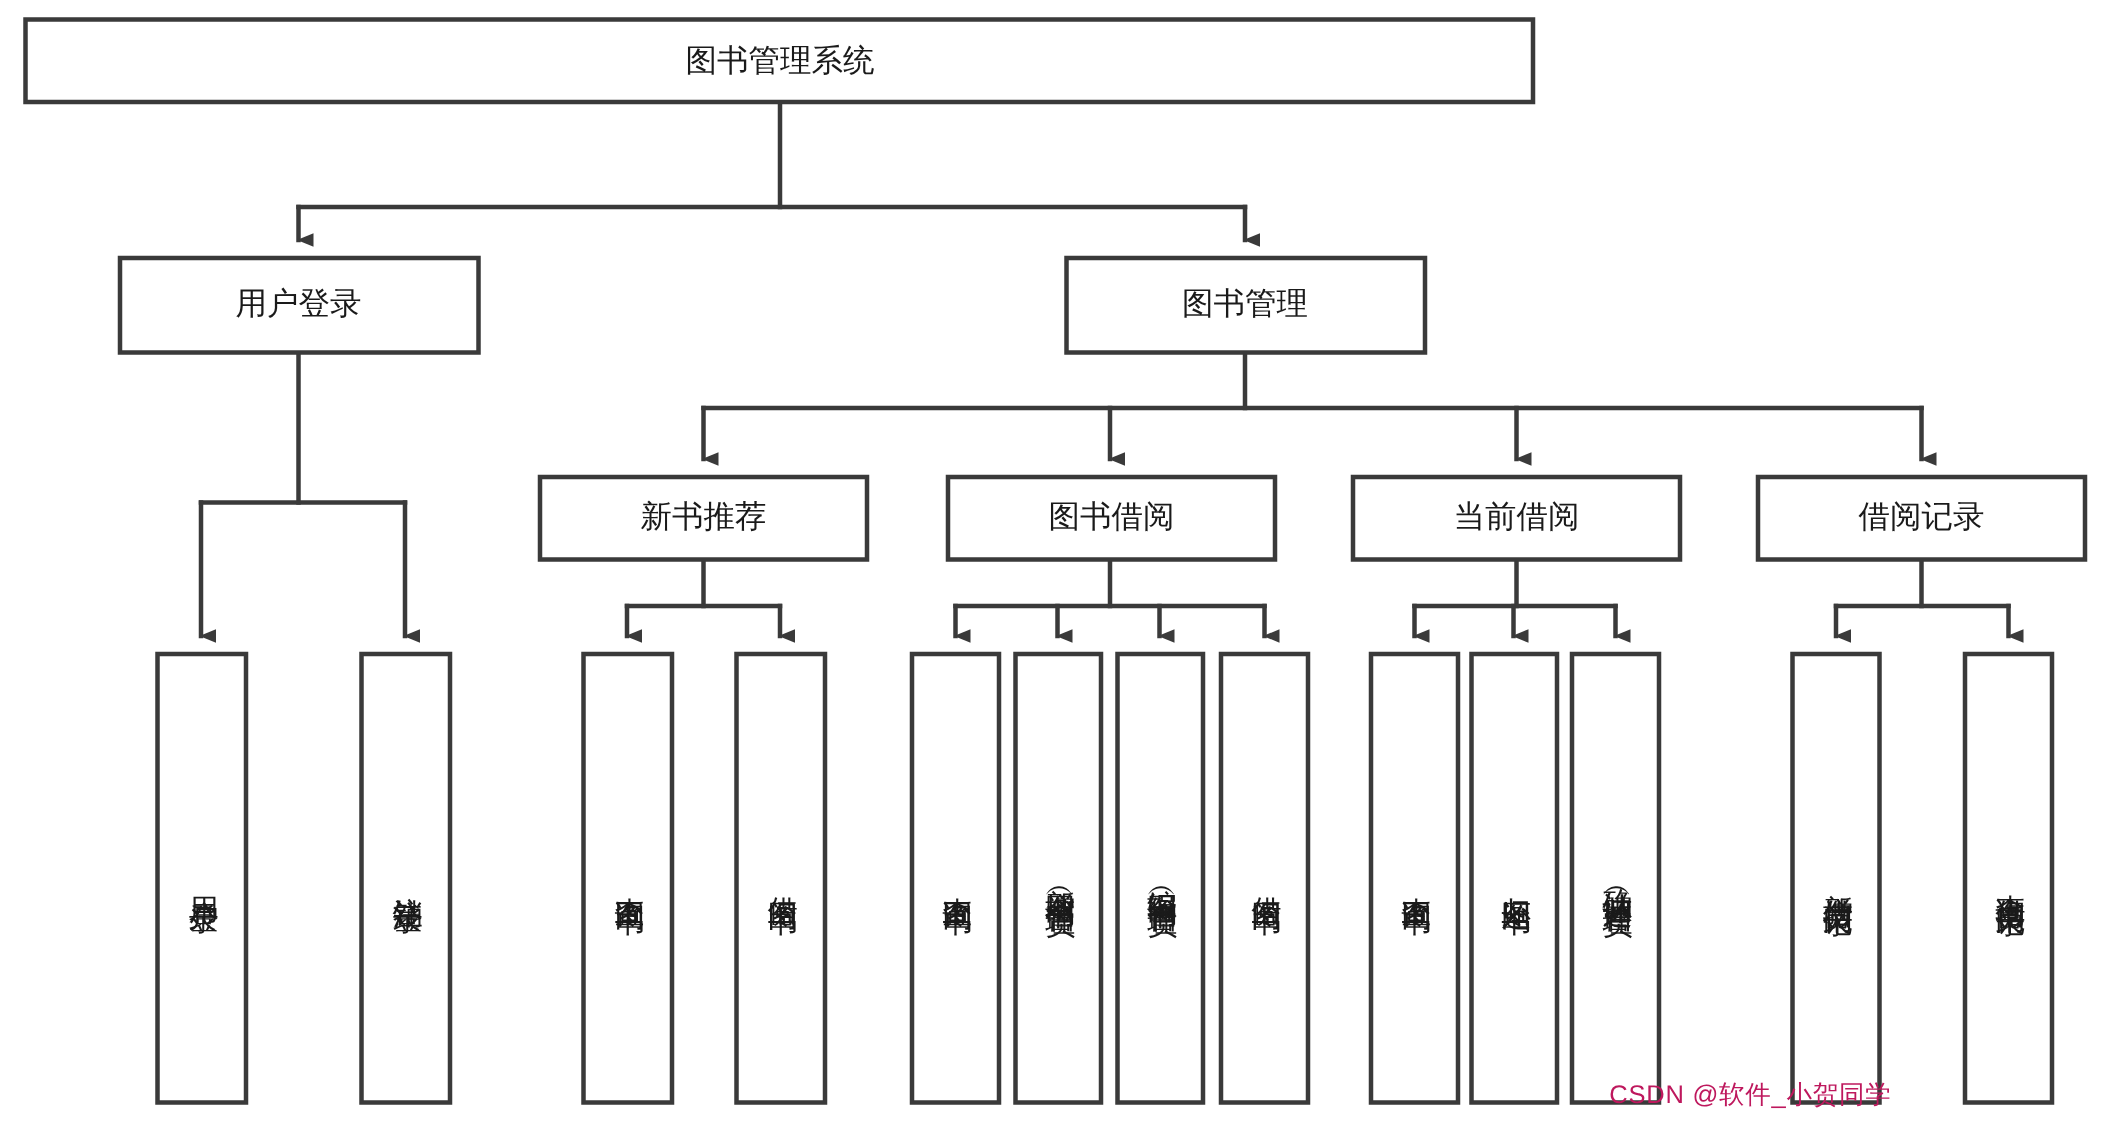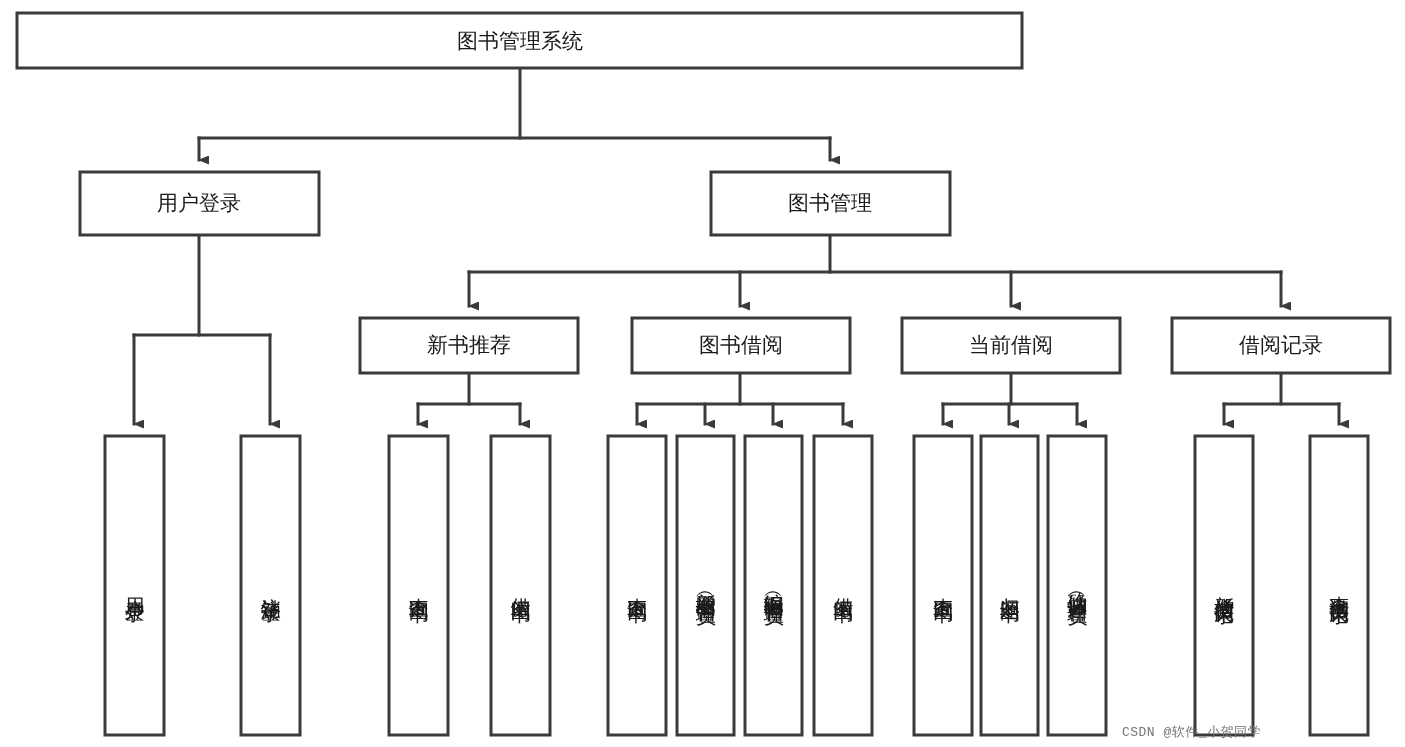--- a/index.html
+++ b/index.html
@@ -57,23 +57,23 @@
     line-height: 1.18;
     letter-spacing: 2px;
     color: #1a1a1a;
     pointer-events: none;
     white-space: nowrap;
   }
   .watermark {
     position: absolute;
     right: 8px;
     bottom: 6px;
-    font-family: Liberation Mono, monospace;
-    font-size: 13px;
-    color: #737373;
+    font-family: Liberation Sans, sans-serif;
+    font-size: 17px;
+    color: #be185d;
     letter-spacing: 0.5px;
     user-select: none;
   }
 </style>
 </head>
 <body>
 
 <div id="diagram-root">
 
   <svg class="diagram-canvas" viewBox="0 0 1405 747">

